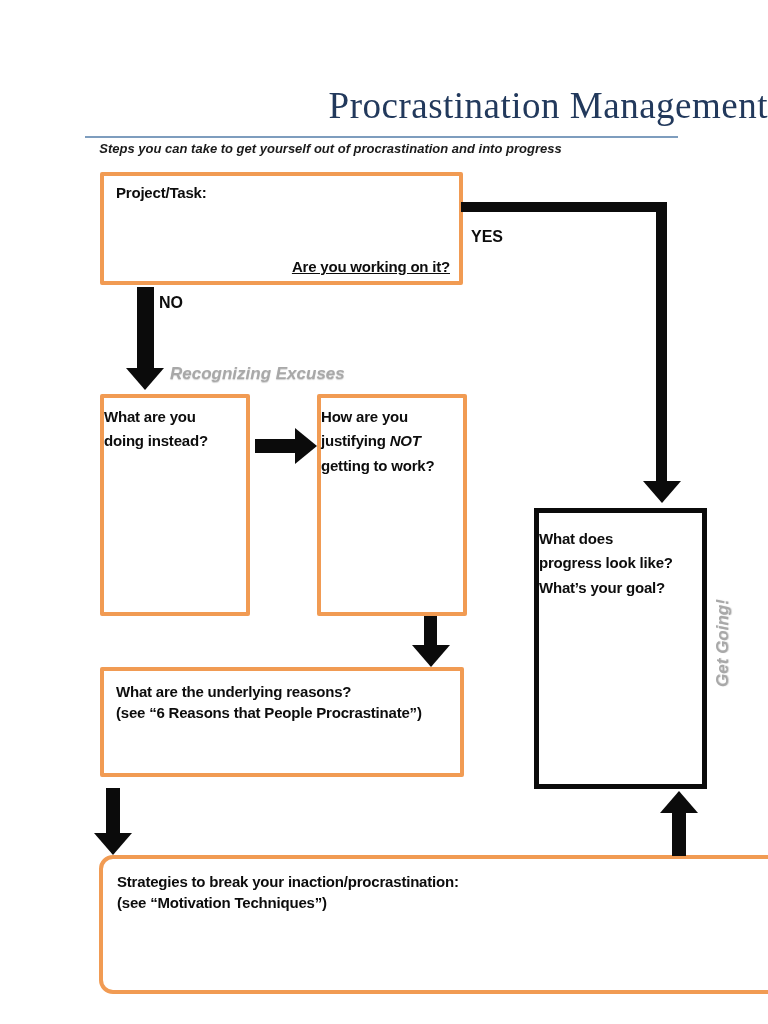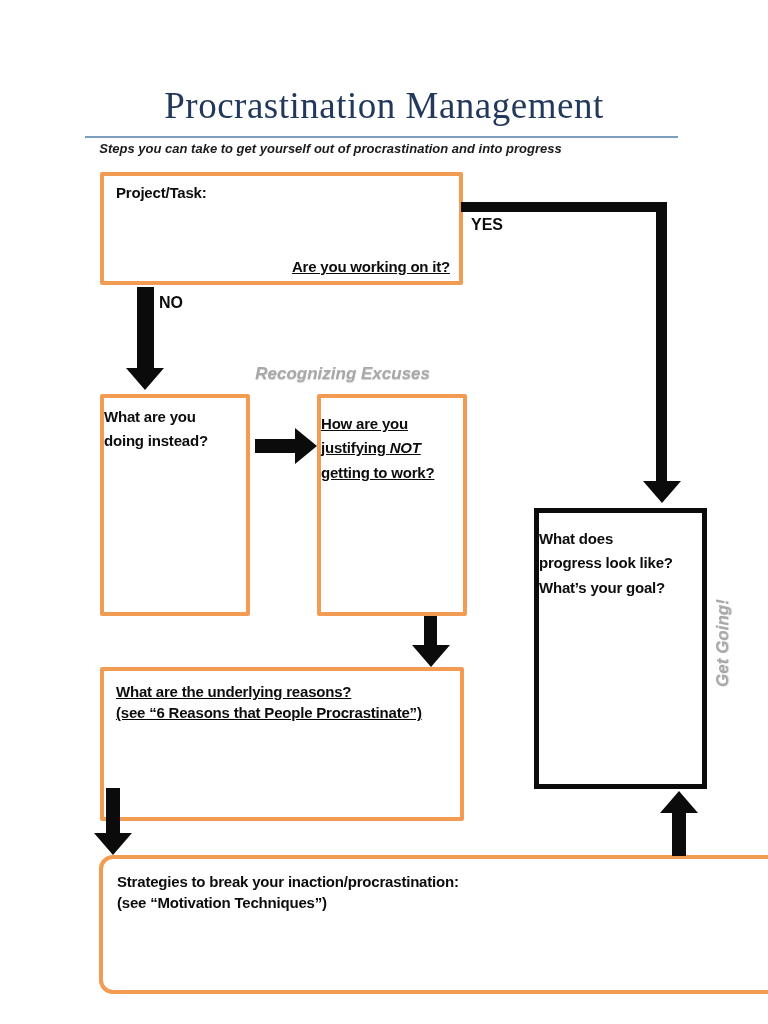--- a/index.html
+++ b/index.html
@@ -2,21 +2,21 @@
 <html><head>
 <meta charset="utf-8">
 <style>
   html,body{margin:0;padding:0;background:#ffffff;}
   #page{
     position:relative;width:768px;height:1024px;background:#ffffff;overflow:hidden;
     font-family:"Liberation Sans",sans-serif;
   }
   
   .page-title{
-    position:absolute;left:0;top:84px;width:768px;text-align:center;
+    position:absolute;left:0;top:84px;width:768px;text-align:right;
     font-family:"Liberation Serif","DejaVu Serif",serif;
     font-size:37px;font-weight:500;color:#22395c;letter-spacing:0.5px;
   }
   .divider{position:absolute;left:85px;top:136px;width:593px;height:2px;background:#7e9dbe;}
   .subtitle{
     position:absolute;left:0;top:141px;width:661px;text-align:center;
     font-size:13px;font-style:italic;font-weight:700;color:#1a1a1a;
   }
   
   .obox{position:absolute;background:#ffffff;border:4px solid #f19b53;border-radius:2px;box-sizing:border-box;}
@@ -48,50 +48,50 @@
   <div class="subtitle">Steps you can take to get yourself out of procrastination and into progress</div>
 
   <div class="obox" style="left:100px;top:172px;width:363px;height:113px;">
     <div class="btxt" style="position:absolute;left:12px;top:8px;">Project/Task:</div>
     <div class="btxt" style="position:absolute;right:9px;bottom:6px;text-decoration:underline;">Are you working on it?</div>
   </div>
 
   <div class="shaft" style="left:461px;top:202px;width:206px;height:10px;"></div>
   <div class="shaft" style="left:656px;top:202px;width:11px;height:280px;"></div>
   <div class="tri tri-down" style="left:643px;top:481px;"></div>
-  <div class="flabel" style="left:471px;top:216px;">YES</div>
+  <div class="flabel" style="left:471px;top:228px;">YES</div>
 
   <div class="shaft" style="left:137px;top:287px;width:17px;height:81px;"></div>
   <div class="tri tri-down" style="left:126px;top:368px;"></div>
   <div class="flabel" style="left:159px;top:294px;">NO</div>
 
-  <div class="gray-label" style="left:170px;top:364px;width:260px;text-align:right;">Recognizing Excuses</div>
+  <div class="gray-label" style="left:170px;top:364px;width:260px;text-align:left;">Recognizing Excuses</div>
 
   <div class="obox center" style="left:100px;top:394px;width:150px;height:222px;">
     <div class="btxt lines" style="padding-top:7px;">
       <div>What are you</div>
       <div>doing instead?</div>
     </div>
   </div>
 
   <div class="shaft" style="left:255px;top:439px;width:40px;height:14px;"></div>
   <div class="tri tri-right" style="left:295px;top:428px;"></div>
 
   <div class="obox center" style="left:317px;top:394px;width:150px;height:222px;">
-    <div class="btxt lines" style="padding-top:14px;text-decoration:underline;">
+    <div class="btxt lines" style="padding-top:7px;">
       <div>How are you</div>
       <div><span>justifying </span><span style="font-style:italic;">NOT</span></div>
       <div>getting to work?</div>
     </div>
   </div>
 
   <div class="shaft" style="left:424px;top:616px;width:13px;height:29px;"></div>
   <div class="tri tri-down" style="left:412px;top:645px;"></div>
 
-  <div class="obox" style="left:100px;top:667px;width:364px;height:154px;text-decoration:underline;">
+  <div class="obox" style="left:100px;top:667px;width:364px;height:110px;">
     <div class="btxt lines-tight" style="padding:10px 12px 0 12px;">
       <div>What are the underlying reasons?</div>
       <div>(see “6 Reasons that People Procrastinate”)</div>
     </div>
   </div>
 
   <div class="shaft" style="left:106px;top:788px;width:14px;height:45px;"></div>
   <div class="tri tri-down" style="left:94px;top:833px;"></div>
 
   <div class="obox" style="left:99px;top:855px;width:704px;height:139px;border-radius:14px;">

